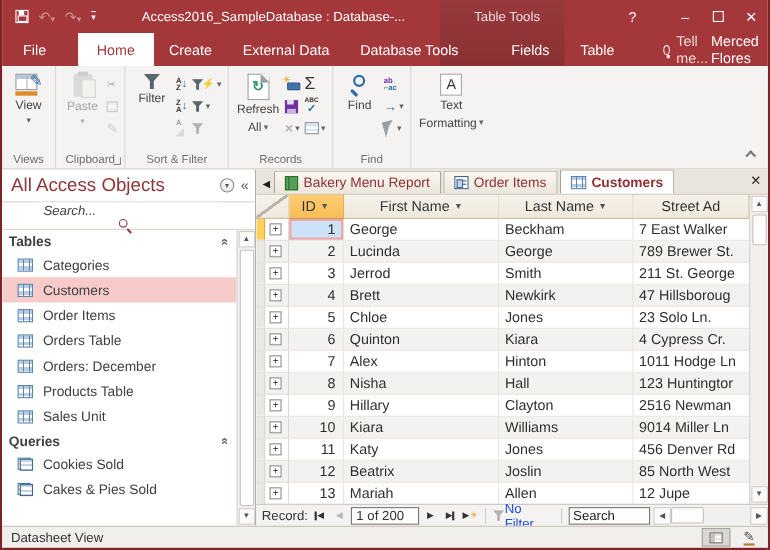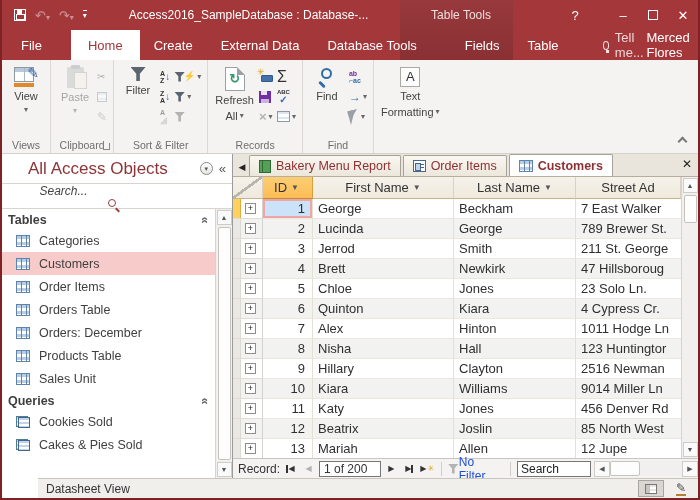--- a/index.html
+++ b/index.html
@@ -88,21 +88,21 @@
   .goto{color:#2e6da8;font-size:12px;font-weight:bold;line-height:1;}
   .cursor-ic{width:0;height:0;border-left:5px solid #9aa0a6;border-right:5px solid transparent;border-bottom:9px solid transparent;border-top:5px solid #9aa0a6;transform:rotate(-15deg);}
   .tf-ic{width:20px;height:20px;border:1px solid #aca8a3;background:#fdfdfd;display:flex;align-items:center;justify-content:center;font-size:13px;color:#333;}
   .collapse-chv{position:absolute;right:12px;bottom:8px;width:7px;height:7px;border-top:2px solid #777;border-right:2px solid #777;transform:rotate(-45deg);}
   .launcher{position:absolute;right:3px;bottom:3px;width:7px;height:7px;border-left:1px solid #888;border-bottom:1px solid #888;transform:rotate(-90deg);}
 
   
   .content{flex:1 1 auto;display:flex;min-height:0;background:#fff;}
   
   .sidebar{width:231px;flex:0 0 auto;border-right:1px solid #9b9b9b;display:flex;flex-direction:column;background:#fff;overflow:hidden;}
-  .sb-title{height:30px;display:flex;align-items:center;padding:0 6px 0 26px;border-bottom:1px solid #d8d5d0;}
+  .sb-title{height:30px;display:flex;align-items:center;padding:0 6px 0 8px;border-bottom:1px solid #d8d5d0;}
   .sb-title .txt{font-size:17px;color:#8e3437;white-space:nowrap;flex:1;}
   .circ-dd{width:13px;height:13px;border:1px solid #8a8a8a;border-radius:50%;display:flex;align-items:center;justify-content:center;font-size:7px;color:#555;margin-right:6px;background:linear-gradient(#fff,#e8e6e2);}
   .shutter{font-size:13px;color:#555;line-height:1;}
   .sb-search{height:25px;display:flex;align-items:center;border-bottom:1px solid #d8d5d0;flex-direction:column;}
   .sb-search input{flex:1;height:25px;border:none;outline:none;padding:0 4px 0 6px;font-size:12px;font-style:italic;color:#555;}
   .sb-search input::placeholder{color:#444;font-style:italic;}
   .search-glass{position:relative;width:14px;height:14px;margin-right:6px;flex:0 0 auto;}
   .search-glass .lens{position:absolute;left:1px;top:1px;width:8px;height:8px;border:1.5px solid #9a3b3e;border-radius:50%;}
   .search-glass .handle{position:absolute;right:1px;bottom:1px;width:5px;height:2px;background:#9a3b3e;transform:rotate(45deg);}
   .sb-body{flex:1;display:flex;min-height:0;}
@@ -176,21 +176,21 @@
   .rn-new .star{color:#dca421;font-size:8px;margin-left:1px;}
   .rn-sep{width:1px;height:14px;background:#d0cdc8;margin:0 3px;}
   .nofilter{display:flex;align-items:center;gap:0;color:#1d4ed8;font-size:12px;}
   .rn-search{width:74px;height:16px;border:1px solid #767676;background:#fff;font-size:12px;color:#222;padding:0 3px;outline:none;}
   .h-scroll{margin-left:auto;display:flex;align-items:center;height:17px;}
   .h-btn{width:16px;height:16px;background:#fbfafa;border:1px solid #d0cdc9;display:flex;align-items:center;justify-content:center;font-size:7px;color:#555;}
   .h-thumb{width:30px;height:15px;background:#fdfdfd;border:1px solid #c6c3bf;border-radius:2px;}
   .h-track{width:42px;height:15px;background:#f2f0ee;}
 
   
-  .statusbar{height:20px;flex:0 0 auto;background:#f1efec;border-top:1px solid #c9c6c2;display:flex;align-items:center;padding:0 4px 0 8px;font-size:12px;color:#333;margin-left:36px;}
+  .statusbar{height:20px;flex:0 0 auto;background:#f1efec;border-top:1px solid #c9c6c2;display:flex;align-items:center;padding:0 4px 0 8px;font-size:12px;color:#333;}
   .sb-viewbtns{margin-left:auto;display:flex;gap:4px;}
   .viewbtn{width:26px;height:17px;display:flex;align-items:center;justify-content:center;border:1px solid transparent;}
   .viewbtn.pressed{background:#dad7d3;border:1px solid #a8a5a1;}
   .mini-grid{width:12px;height:10px;border:1px solid #777;
     background:linear-gradient(to right,#c8c5c1 0 4px,transparent 4px),repeating-linear-gradient(to bottom,#e8e6e3 0 2px,#fff 2px 4px);}
   .design-ic{font-size:12px;color:#444;line-height:1;border-bottom:2px solid #b87d33;}
   .bottom-border{height:2px;background:#7e2225;flex:0 0 auto;}
 </style>
 </head>
 <body>

